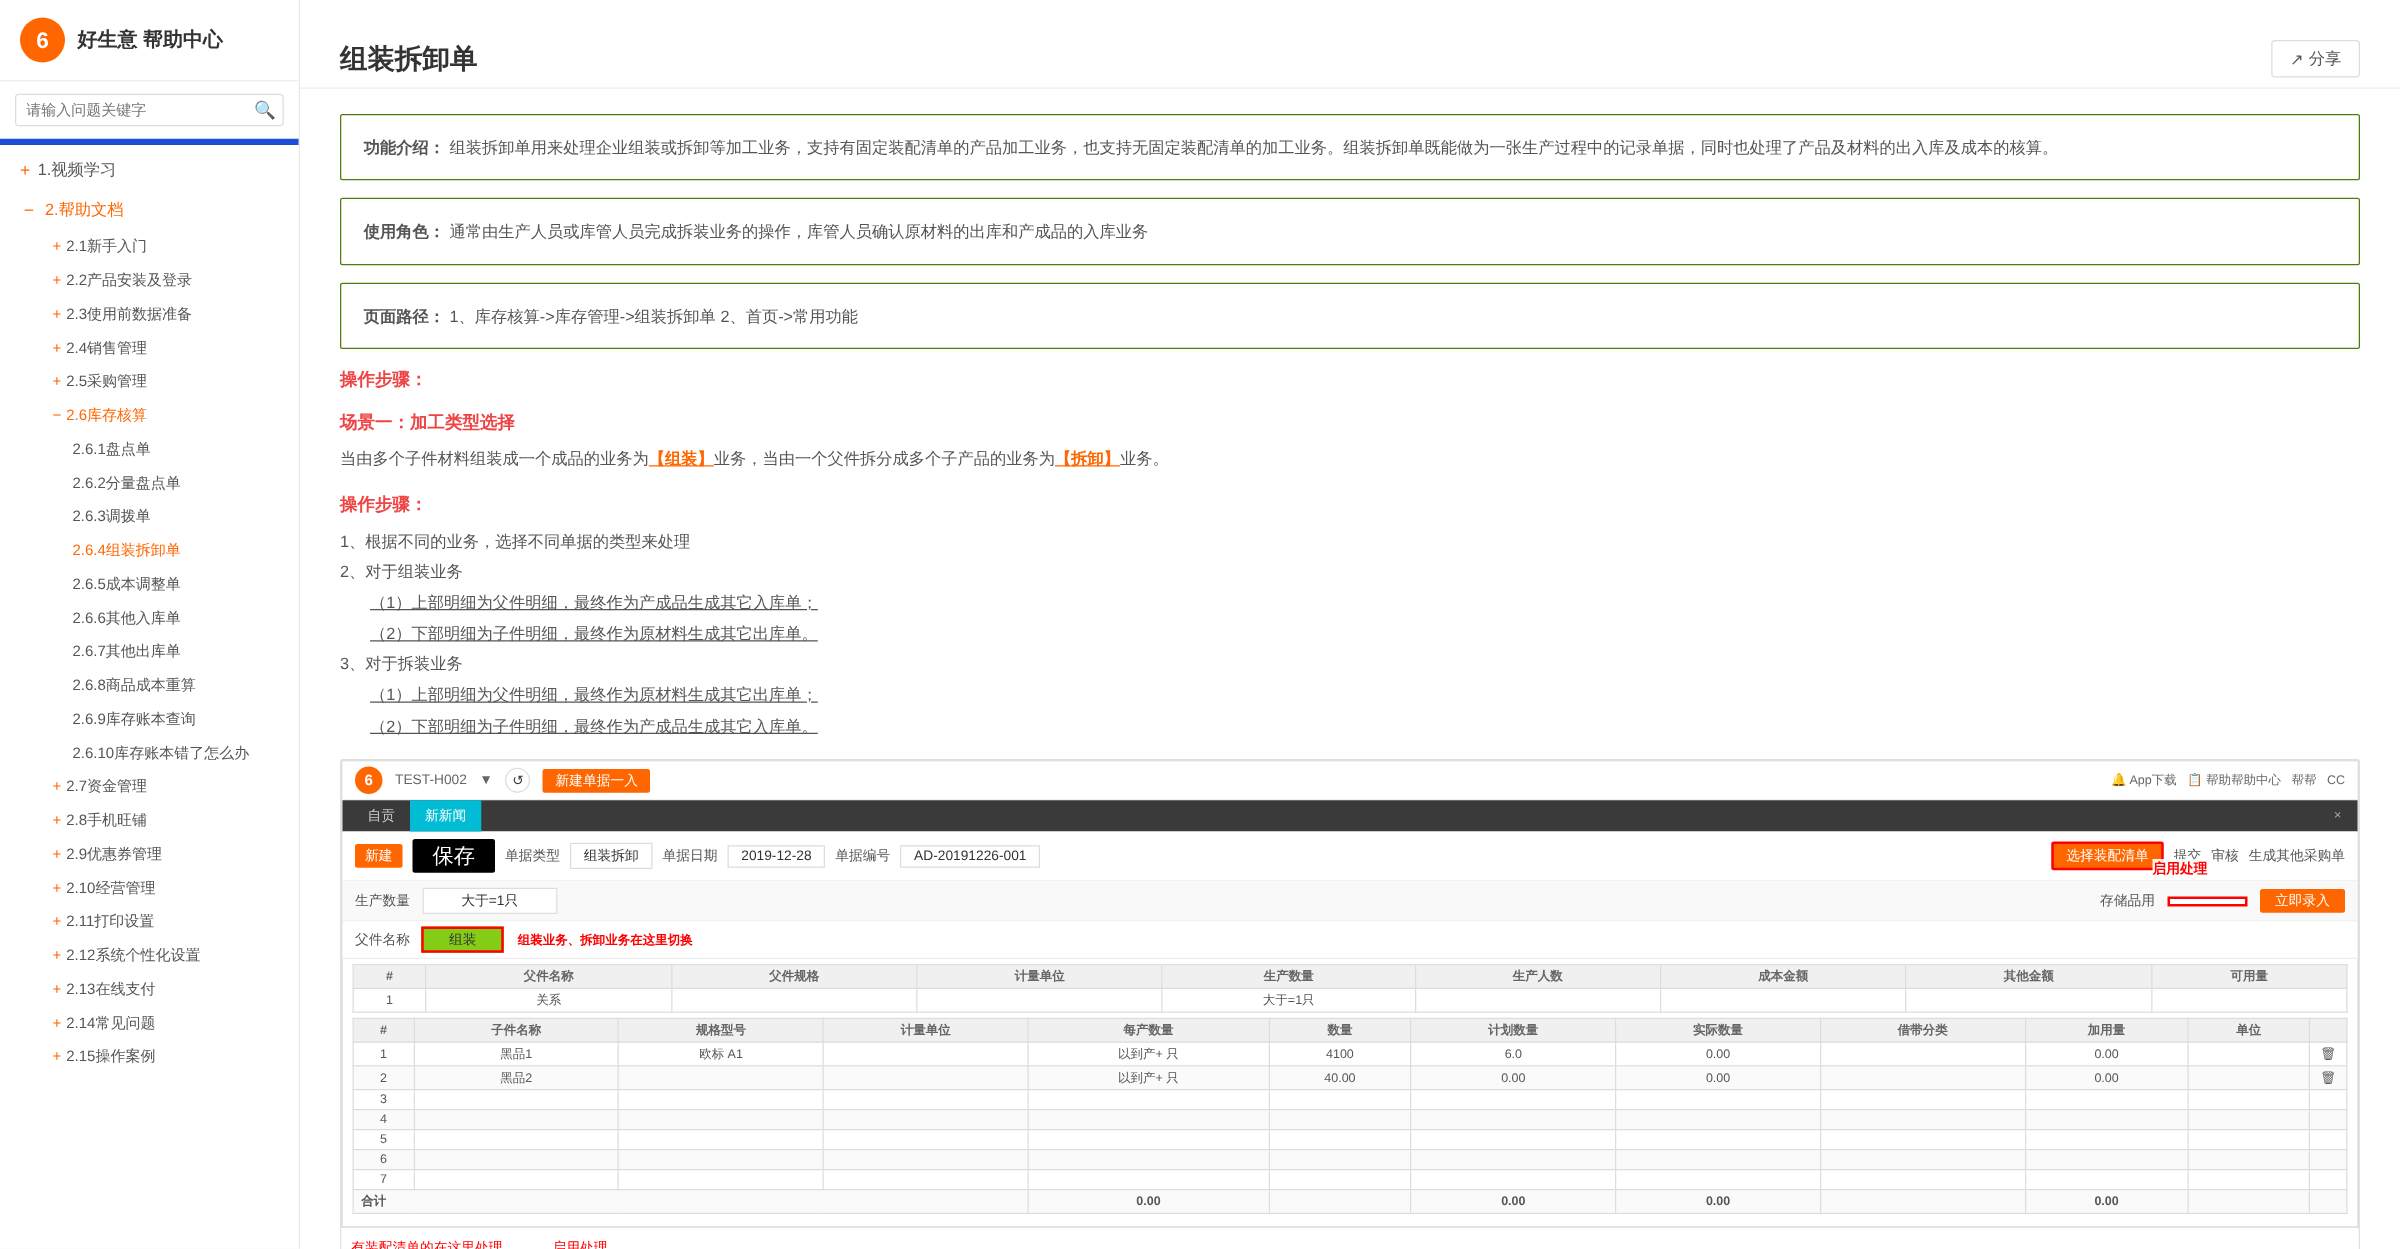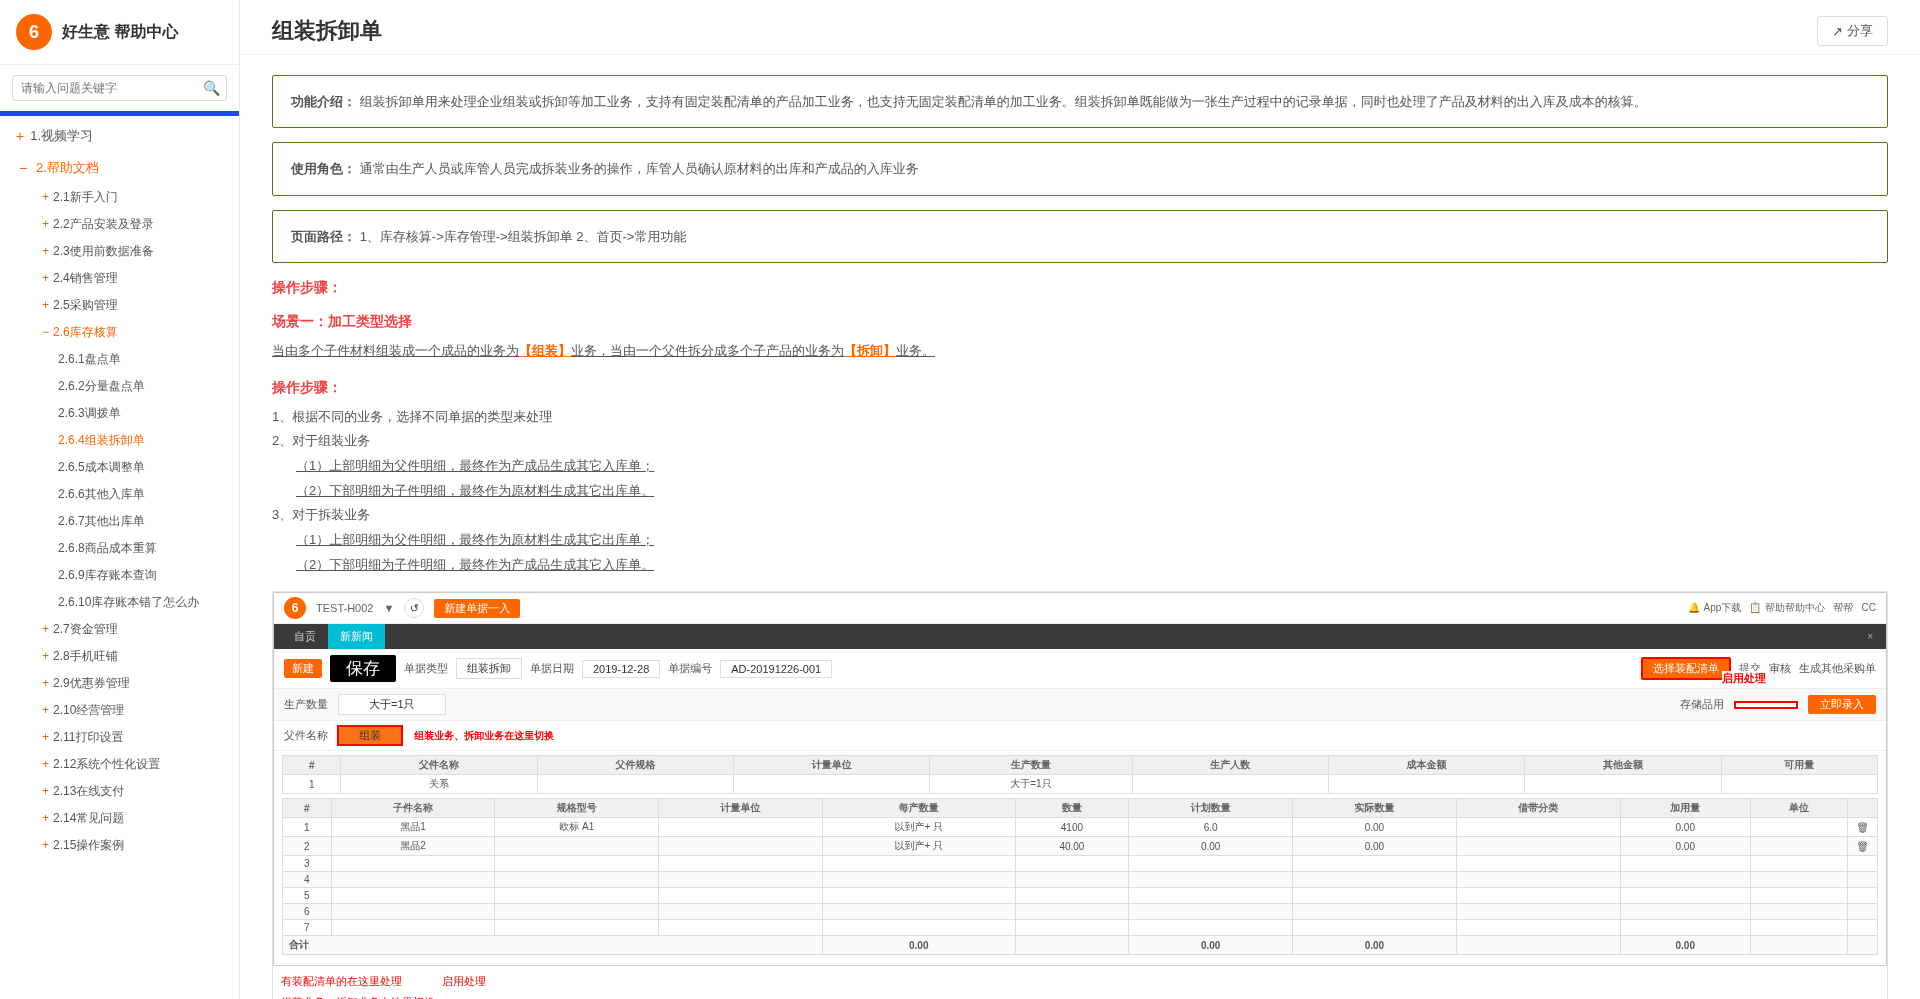--- a/index.html
+++ b/index.html
@@ -17,29 +17,29 @@
     .nav-section { padding: 4px 0; }
     .nav-item { display: flex; align-items: center; padding: 7px 16px; cursor: pointer; font-size: 13px; color: #555; }
     .nav-sub { padding-left: 30px; }
     .nav-sub-item { padding: 5px 12px; font-size: 12px; color: #555; cursor: pointer; display: block; }
     .nav-sub-item.active { color: #f60; }
     .plus-icon { color: #f60; font-size: 14px; margin-right: 6px; }
     .minus-icon { color: #f60; font-size: 14px; margin-right: 6px; display: inline-block; width: 14px; text-align: center; }
 
     
     .main { flex: 1; display: flex; flex-direction: column; overflow: hidden; background: #fff; }
-    .main-header { display: flex; align-items: center; justify-content: space-between; padding: 16px 32px 8px 32px; border-bottom: 1px solid #eee; background: #fff; }
+    .main-header { display: flex; align-items: center; justify-content: space-between; padding: 32px 32px 8px 32px; border-bottom: 1px solid #eee; background: #fff; }
     .page-title { font-size: 22px; font-weight: bold; color: #333; }
     .share-btn { border: 1px solid #ddd; background: #fff; padding: 5px 14px; border-radius: 3px; cursor: pointer; font-size: 13px; color: #555; display: flex; align-items: center; gap: 4px; }
     .main-body { flex: 1; overflow-y: auto; padding: 20px 32px; background: #fff; }
 
     
     .info-box { border: 1px solid #4d7c0f; border-radius: 2px; padding: 14px 18px; margin-bottom: 14px; font-size: 13px; line-height: 1.8; color: #555; background: #fff; }
     .section-title { font-size: 14px; font-weight: bold; color: #ef4444; margin: 16px 0 8px 0; }
-    .section-text { font-size: 13px; color: #555; line-height: 1.8; margin-bottom: 8px; text-decoration: underline; }
+    .section-text { font-size: 13px; color: #555; line-height: 1.8; margin-bottom: 8px; }
     .steps-list { margin-left: 0; }
     .step-item { font-size: 13px; color: #555; line-height: 1.9; }
     .sub-step { padding-left: 24px; font-size: 13px; color: #555; line-height: 1.9; text-decoration: underline; }
     .highlight { color: #f60; font-weight: bold; }
     .underline { text-decoration: underline; }
 
     
     .screenshot-box { border: 1px solid #e0e0e0; border-radius: 2px; overflow: hidden; margin-top: 12px; background: #f0f0f0; position: relative; }
 
     
@@ -222,21 +222,21 @@
           <span style="flex:1;"></span>
           <span style="color:#555;font-size:11px;">存储品用</span>
           <span style="border:2px solid red;background:#fff;padding:2px 30px;font-size:11px;"></span>
           <span style="background:#f60;color:#fff;padding:2px 12px;border-radius:2px;font-size:11px;cursor:pointer;">立即录入</span>
 
           <span class="callout" style="position:absolute;right:120px;top:-18px;color:red;font-size:11px;font-weight:bold;">启用处理</span>
         </div>
 
         <div style="background:#fff;padding:4px 10px;border-bottom:1px solid #eee;position:relative;">
           <span style="font-size:11px;color:#555;">父件名称 &nbsp;</span>
-          <span style="border:2px solid red;display:inline-block;padding:1px 20px;font-size:11px;background:#f97316;">组装</span>
+          <span style="border:2px solid red;display:inline-block;padding:1px 20px;font-size:11px;background:#84cc16;">组装</span>
           
           <span style="color:red;font-size:10px;font-weight:bold;margin-left:8px;">组装业务、拆卸业务在这里切换</span>
         </div>
 
         <div style="padding:4px 8px;">
           <table class="sim-table">
             <thead>
               <tr>
                 <th>#</th>
                 <th>父件名称</th>

